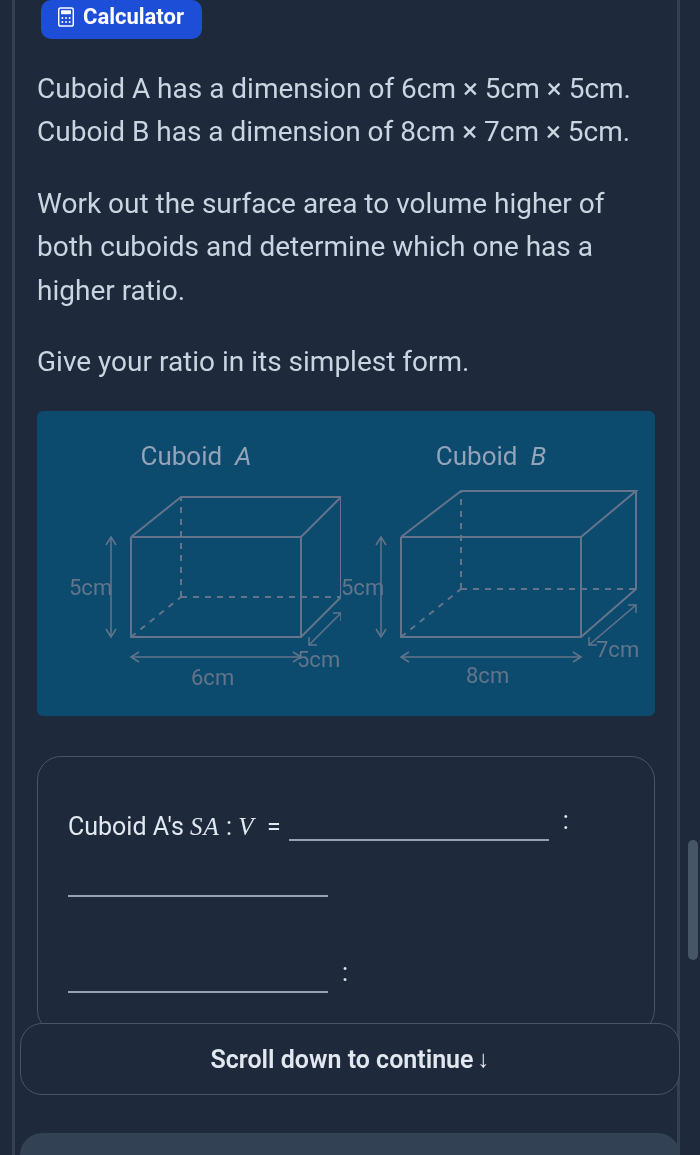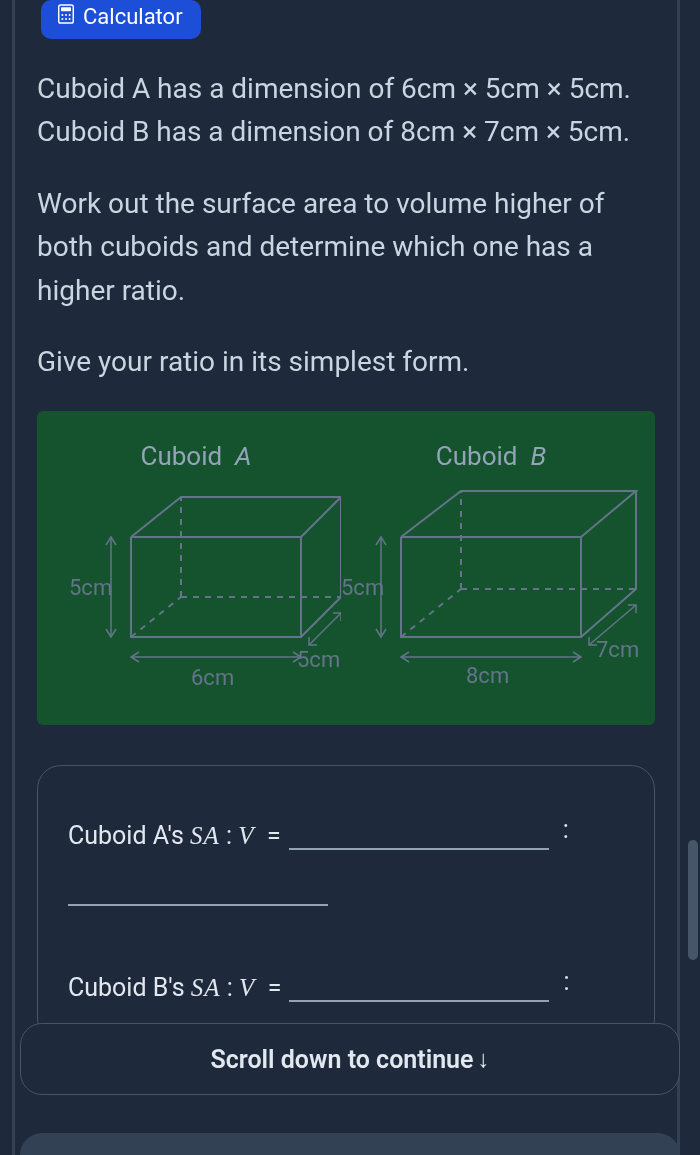--- a/index.html
+++ b/index.html
@@ -19,25 +19,25 @@
   }
   .content {
     border-left: 3px solid #334155;
     border-right: 3px solid #334155;
     padding: 0 22px;
     min-height: 100%;
     position: relative;
   }
   .calc-badge {
     display: inline-flex;
-    align-items: flex-start;
+    align-items: center;
     gap: 8px;
     background: #1d4ed8;
     color: #ffffff;
-    font-weight: 400;
+    font-weight: 700;
     font-size: 22px;
     padding: 4px 18px 10px 16px;
     border-radius: 10px;
     margin-bottom: 28px;
     margin-left: 4px;
   }
   .calc-badge .ic {
     width: 18px;
     height: 20px;
     display: inline-block;
@@ -45,23 +45,23 @@
   .problem {
     font-size: 28px;
     line-height: 1.55;
     color: #cbd5e1;
     margin-bottom: 28px;
   }
   .problem p { margin-bottom: 28px; }
   .problem p:last-child { margin-bottom: 8px; }
 
   .diagram-card {
-    background: #14532d;
+    background: #0c4a6e;
     border-radius: 6px;
-    padding: 30px 14px 24px 14px;
+    padding: 30px 14px 15px 14px;
     margin-top: 24px;
   }
   .diagram-row {
     display: flex;
     justify-content: space-around;
     align-items: flex-start;
   }
   .cuboid-wrap {
     text-align: center;
     color: #94a3b8;
@@ -251,27 +251,20 @@
           <span>:</span>
           <span class="mi">V</span>
           &nbsp;<span>=</span>
         </span>
         <input class="ratio-input" style="">
         <span class="colon">:</span>
         <input class="ratio-input" style="">
       </div>
 
       <div class="ratio-row" style="margin-bottom:10px;">
-        <span class="ratio-label">
-          <span>Cuboid B's </span>
-          <span class="mi">SA</span>
-          <span>:</span>
-          <span class="mi">V</span>
-          &nbsp;<span>=</span>
-        </span>
         <input class="ratio-input" style="">
         <span class="colon">:</span>
       </div>
     </div>
 
   </div>
 
   <div class="scroll-banner">
     <span>Scroll down to continue</span>
     <span class="arrow">↓</span>

